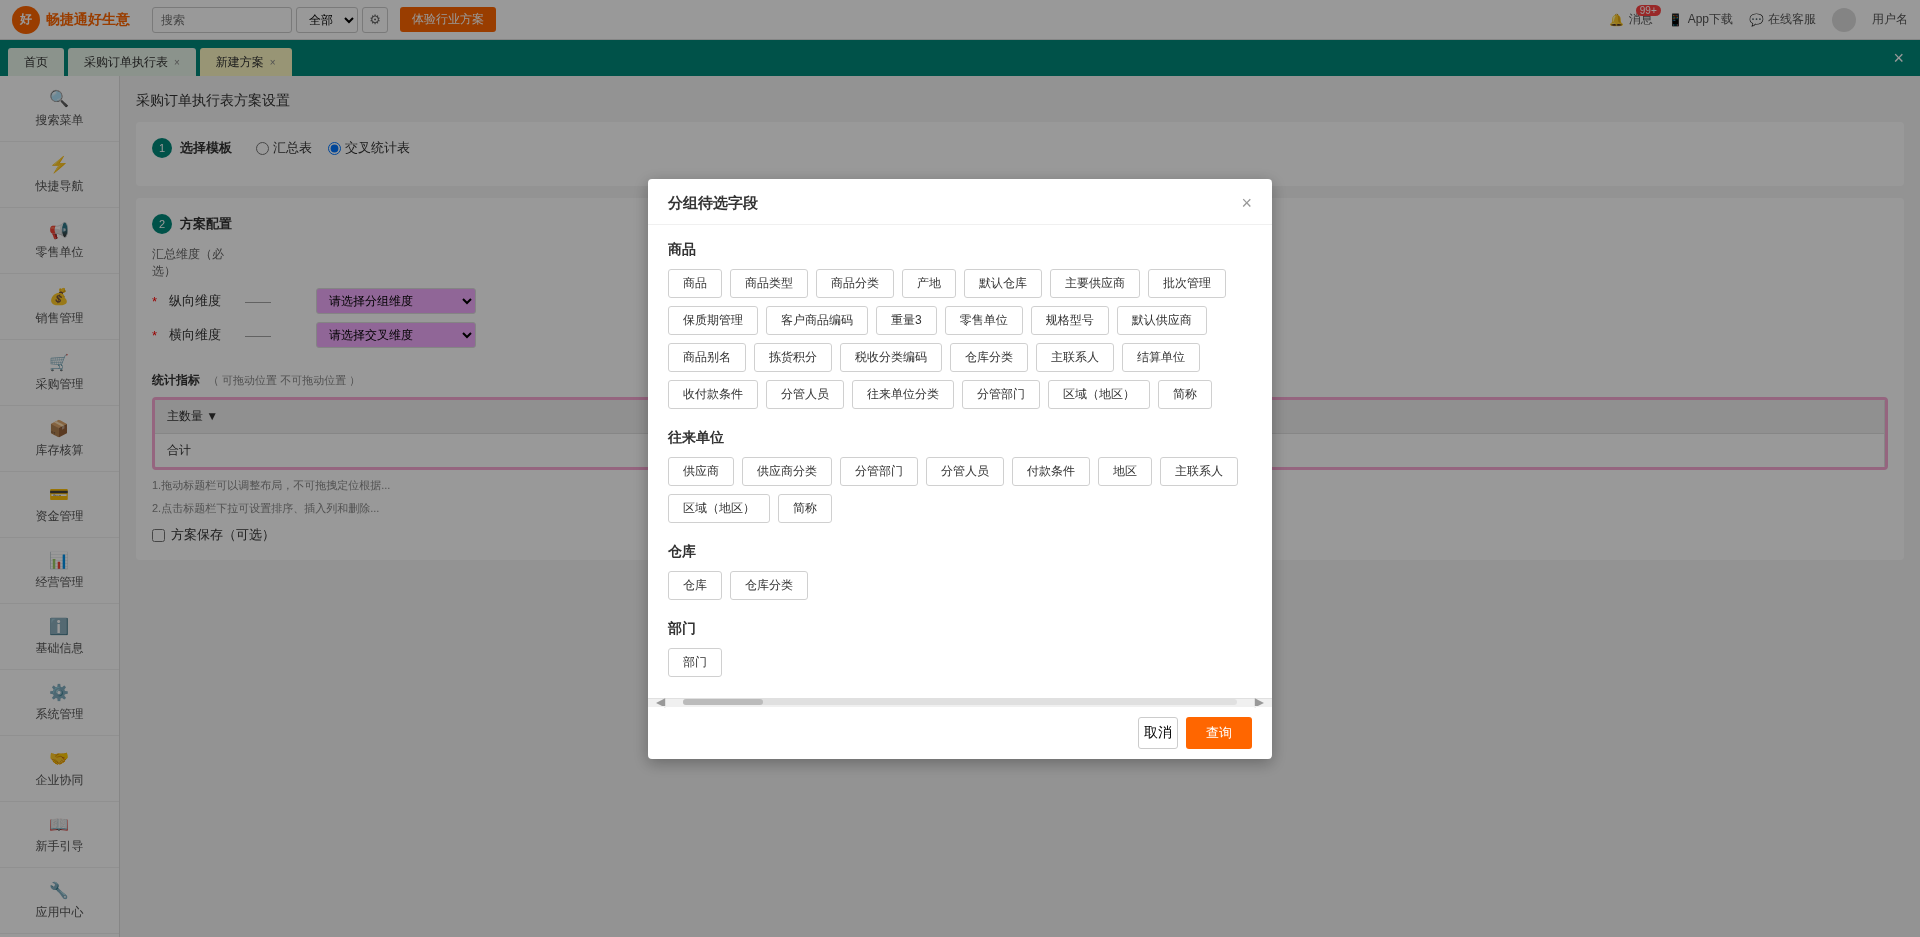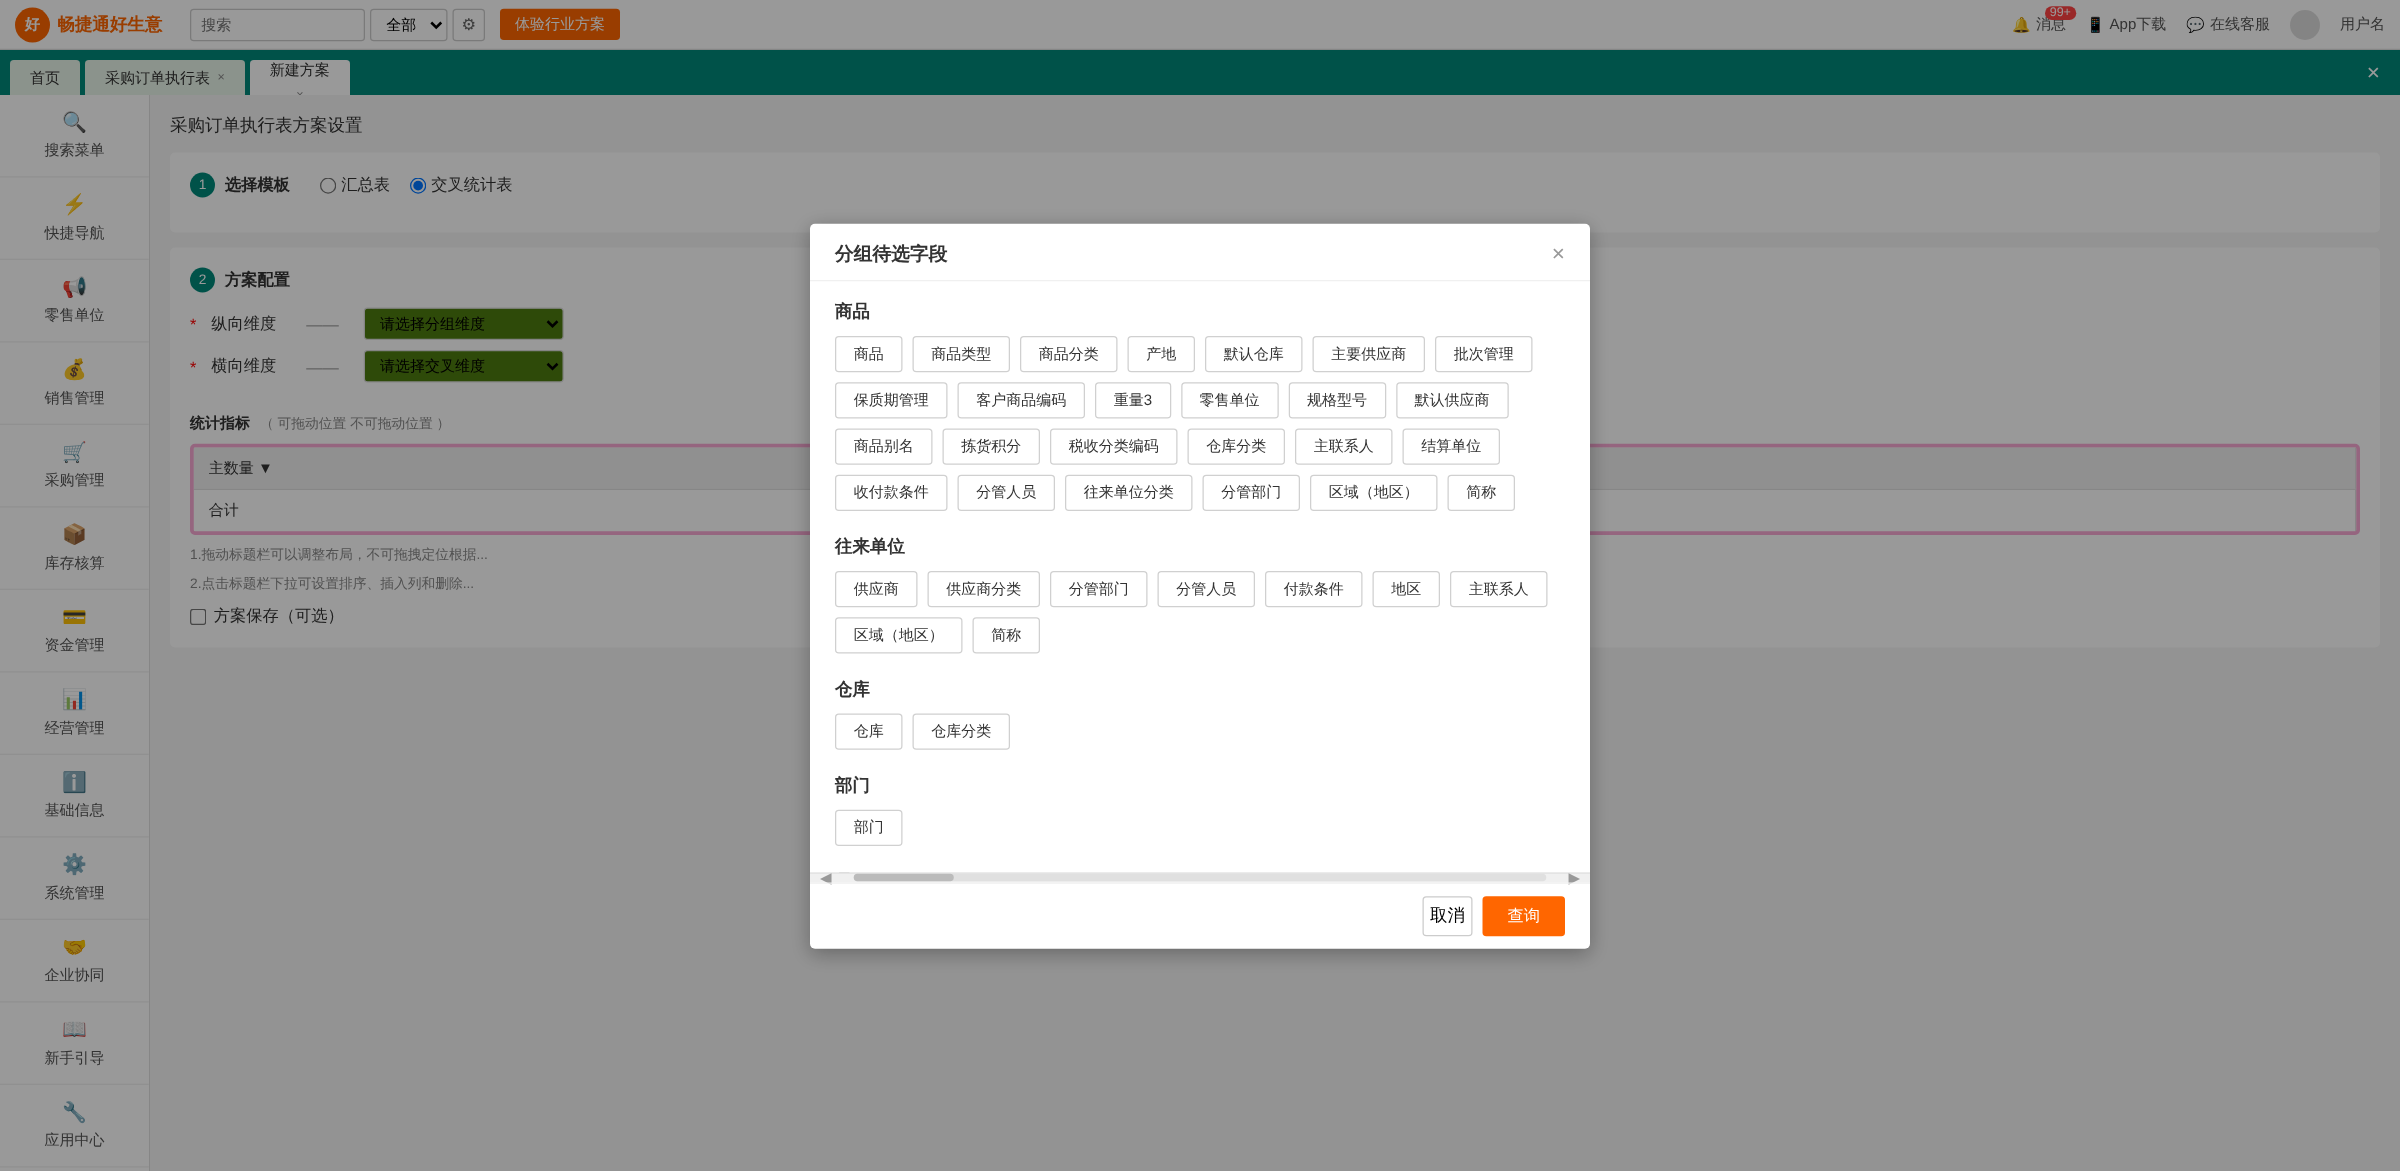--- a/index.html
+++ b/index.html
@@ -93,22 +93,21 @@
       height: 28px;
       padding: 0 16px;
       background: #e8f5e9;
       border-radius: 3px 3px 0 0;
       display: flex; align-items: center;
       margin-right: 4px; font-size: 12px;
       cursor: pointer; color: #333;
       gap: 6px;
     }
     .nav-tab.active {
-      background: #ffffff;
-      flex-direction: column;
+      background: #fef9c3;
     }
     .nav-tab-close {
       font-size: 10px; color: #888; cursor: pointer;
     }
     .nav-close-all {
       margin-left: auto;
       color: white; font-size: 18px; cursor: pointer;
       padding: 0 8px; align-self: center;
     }
 
@@ -169,21 +168,21 @@
     .radio-group { display: flex; gap: 16px; align-items: center; }
     .radio-option { display: flex; align-items: center; gap: 4px; cursor: pointer; font-size: 13px; }
 
     .config-row {
       display: flex; align-items: center; margin-bottom: 8px; gap: 12px;
     }
     .config-label { color: #666; font-size: 12px; width: 80px; }
     .config-select {
       border: 1px solid #ddd; border-radius: 3px;
       padding: 4px 24px 4px 8px; font-size: 12px;
-      min-width: 160px; background: #4d7c0f; cursor: pointer;
+      min-width: 160px; background: #f0abfc; cursor: pointer; margin-left: 25px;
     }
     .required-star { color: red; }
 
     .table-area {
       background: white; border: 3px solid #f9a8d4; border-radius: 4px;
       overflow: hidden; margin-top: 8px;
     }
     .table-header {
       display: flex; background: #f0f0f0;
     }
@@ -405,20 +404,23 @@
               <span>交叉统计表</span>
           </label>
         </div>
       </div>
     </div>
 
     <div class="setup-section">
       <div class="section-header">
         <div class="step-badge">2</div>
         <span class="section-title">方案配置</span>
+      </div>
+      <div class="config-row">
+        <span class="config-label">汇总维度（必选）</span>
       </div>
       <div class="config-row">
         <span class="required-star">*</span>
         <span style="margin-right:4px;">纵向维度</span>
         <span style="margin: 0 8px; color:#999;">——</span>
         <select class="config-select">
           <option>请选择分组维度</option>
         </select>
       </div>
       <div class="config-row">

